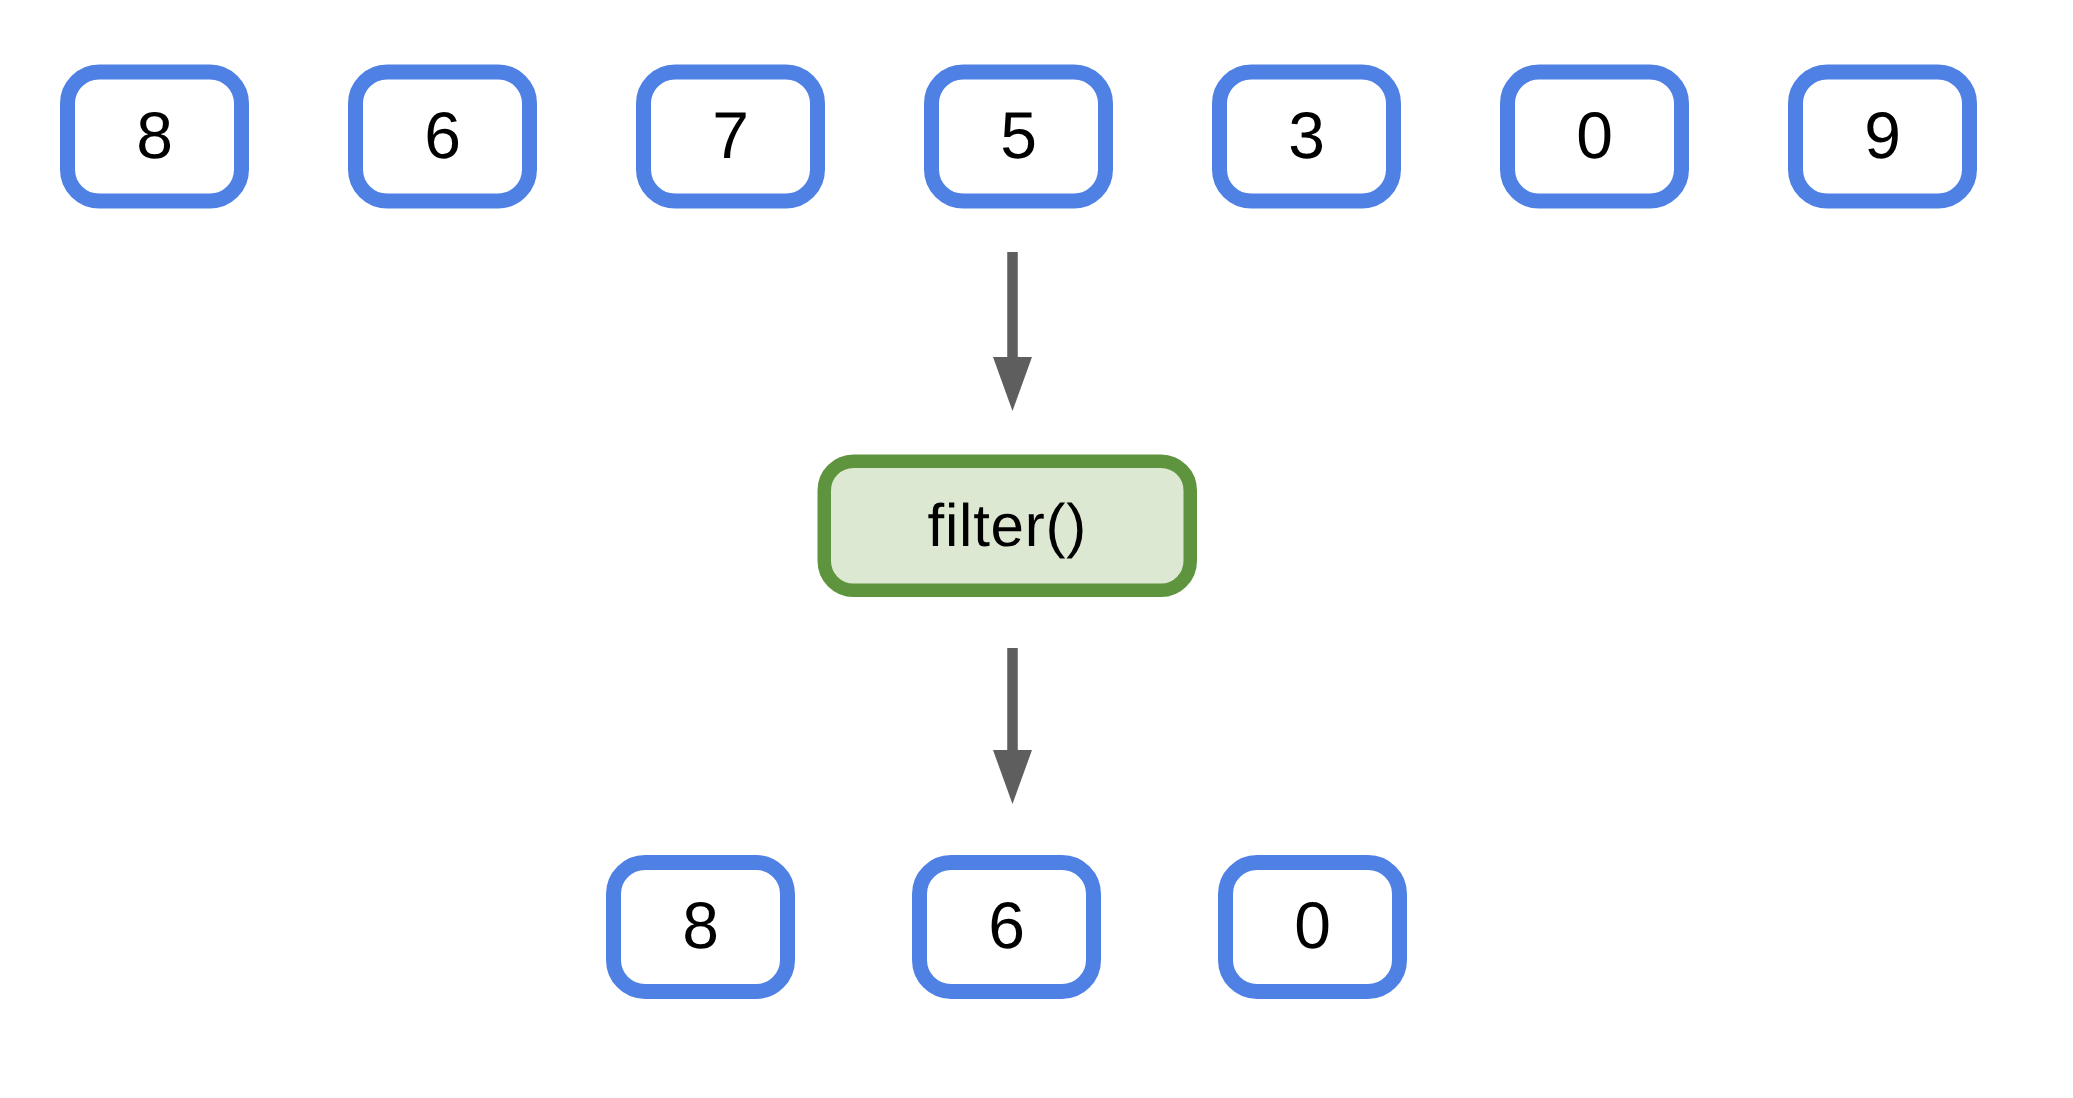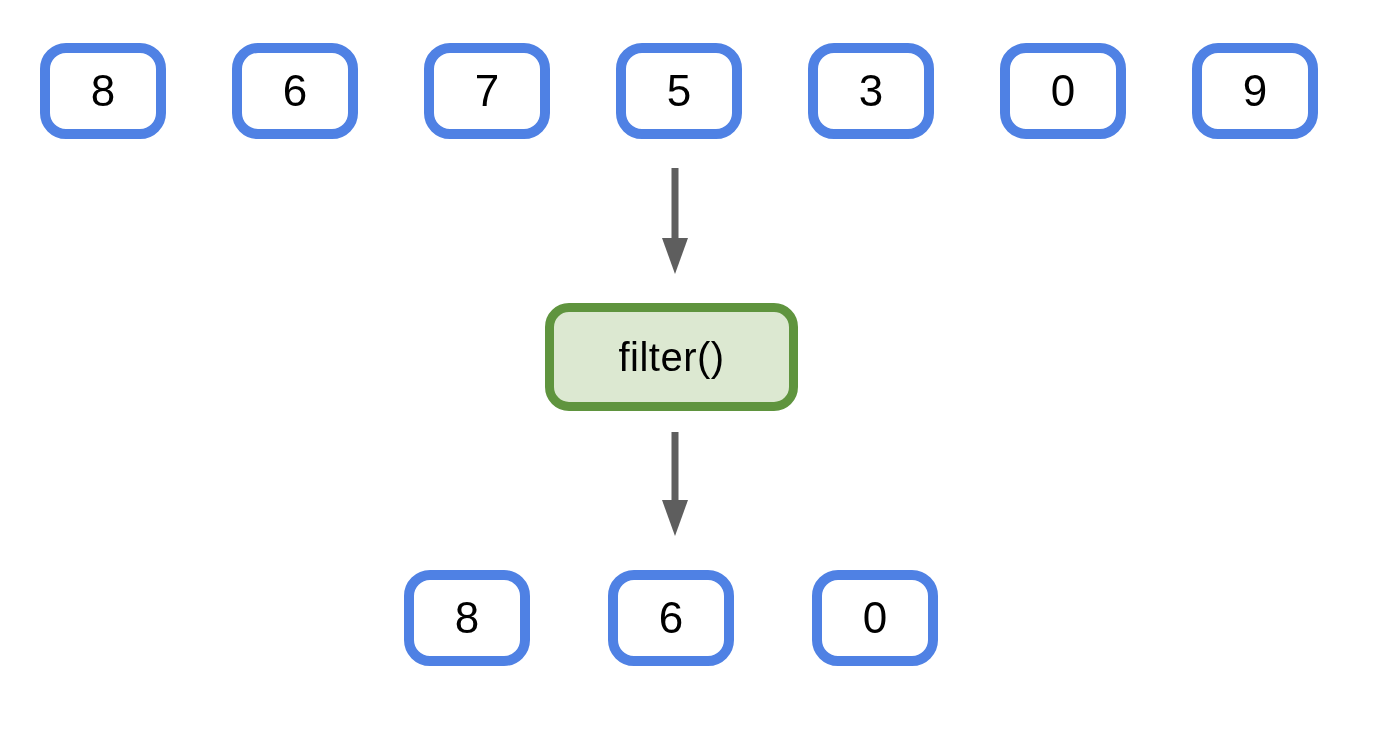--- a/index.html
+++ b/index.html
@@ -54,21 +54,21 @@
     font-weight: 500;
     color: var(--text);
     line-height: 1;
   }
   .op-box {
     position: absolute;
     box-sizing: border-box;
     left: 545px;
     top: 303px;
     width: 253px;
-    height: 108px;
+    height: 95px;
     background: var(--green-fill);
     border: 9px solid var(--green);
     border-radius: 24px;
     display: flex;
     align-items: center;
     justify-content: center;
   }
   .op-label {
     font-size: 40px;
     font-weight: 500;

